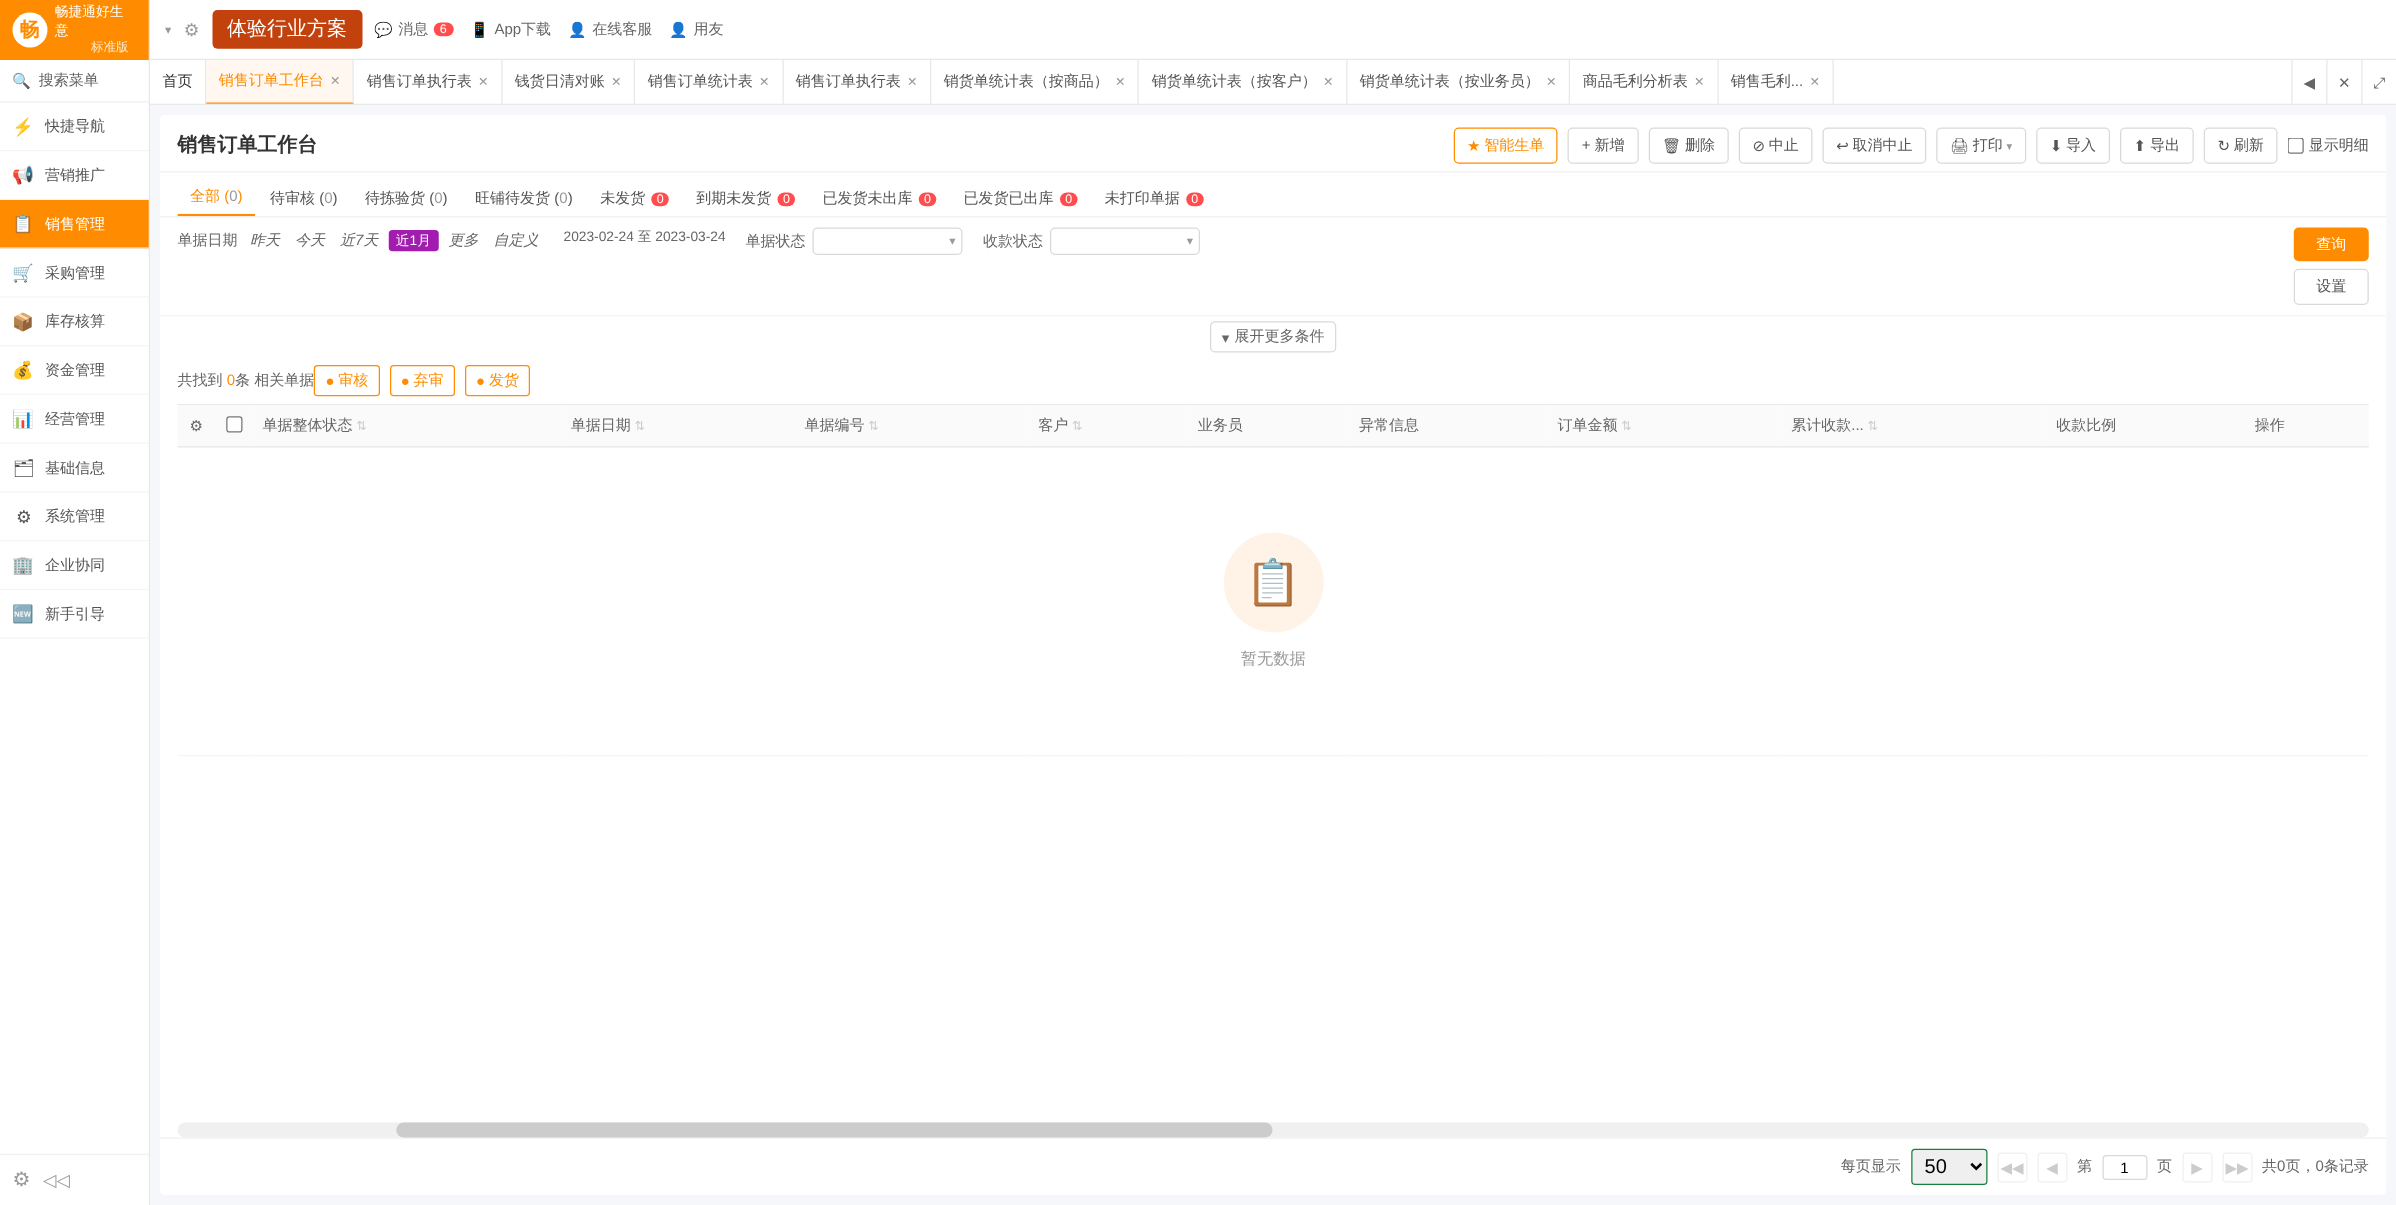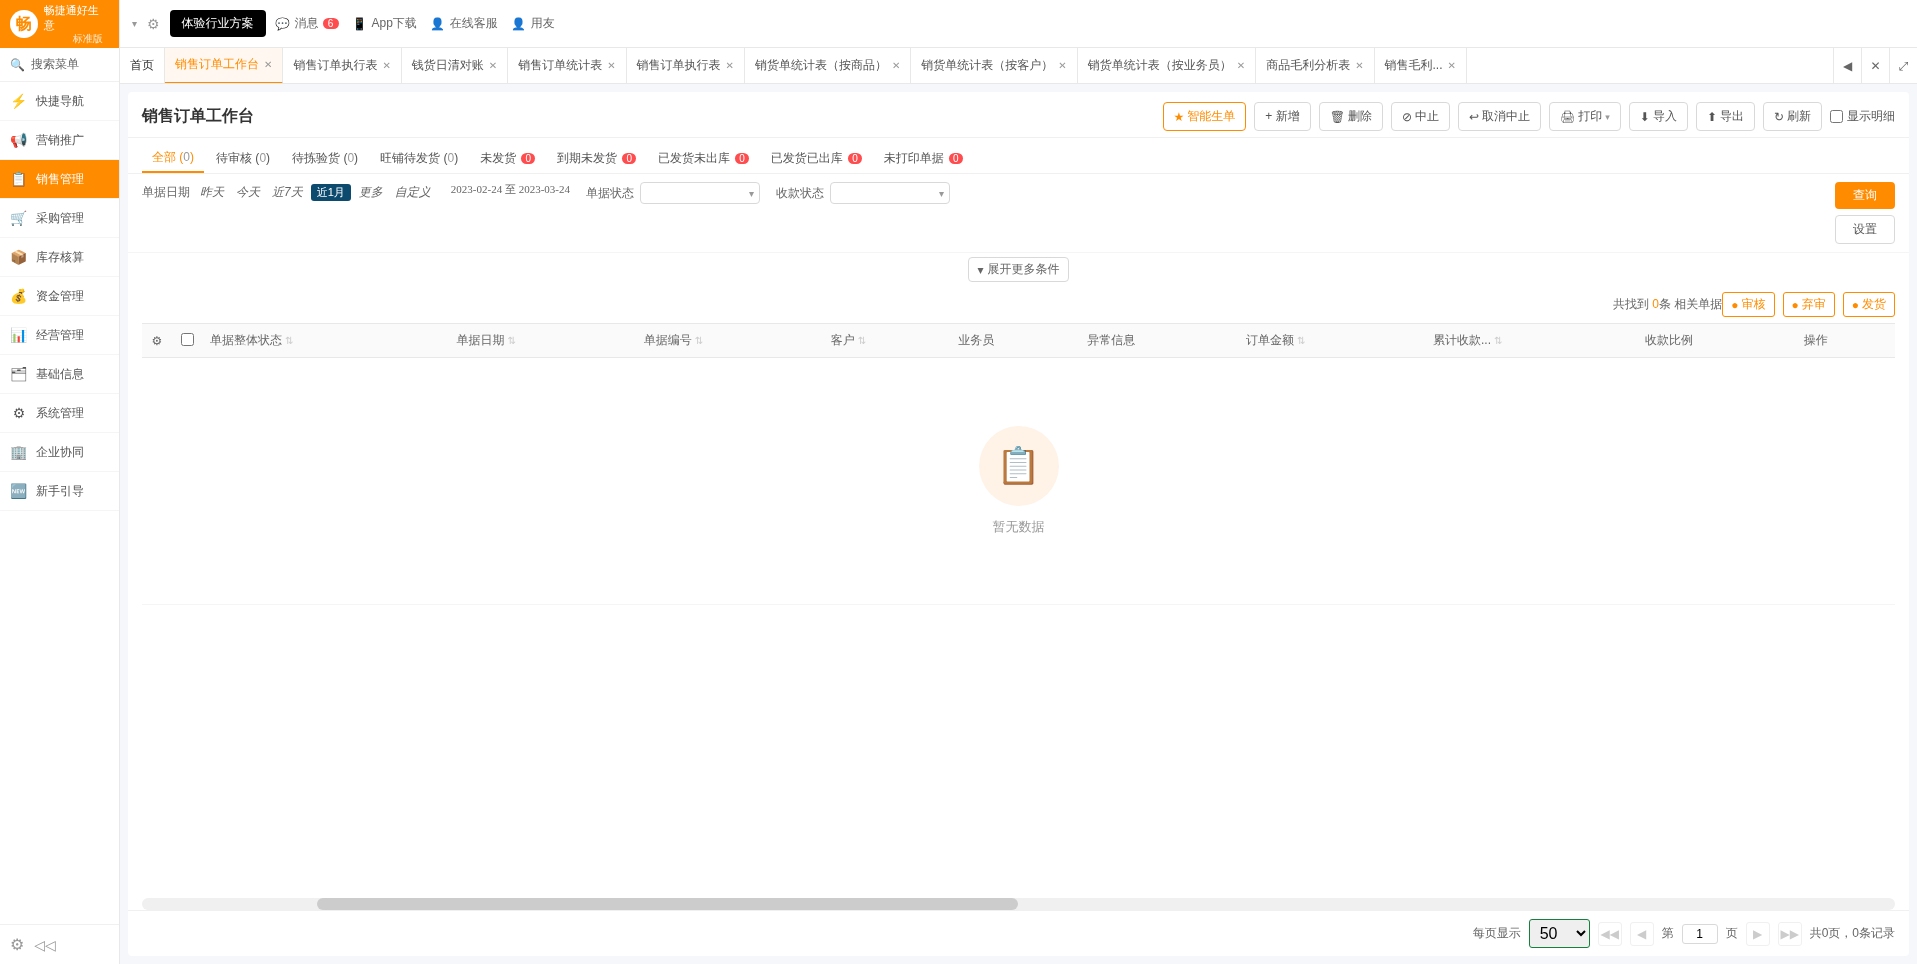--- a/index.html
+++ b/index.html
@@ -17,21 +17,21 @@
     .sidebar-bottom { margin-top: auto; display: flex; align-items: center; padding: 10px; gap: 10px; border-top: 1px solid #f0f0f0; }
     .sidebar-bottom-icon { cursor: pointer; color: #999; font-size: 14px; }
 
     
     .main { flex: 1; display: flex; flex-direction: column; height: 964px; overflow: hidden; }
 
     
     .top-header { height: 48px; background: #fff; border-bottom: 1px solid #e8e8e8; display: flex; align-items: center; padding: 0 12px; gap: 10px; }
     .system-title { font-size: 13px; color: #333; flex: 1; }
     .header-actions { display: flex; align-items: center; gap: 14px; }
-    .header-btn { background: #000000; color: #fff; border: none; border-radius: 4px; padding: 5px 12px; font-size: 12px; cursor: pointer; }
+    .header-btn { background: #c2410c; color: #fff; border: none; border-radius: 4px; padding: 5px 12px; font-size: 16px; cursor: pointer; }
     .header-icon-btn { display: flex; align-items: center; gap: 4px; color: #666; cursor: pointer; font-size: 12px; }
     .badge { background: #ff4d4f; color: #fff; border-radius: 10px; padding: 0 5px; font-size: 10px; min-width: 16px; text-align: center; }
 
     
     .tab-bar { height: 36px; background: #fff; border-bottom: 1px solid #e8e8e8; display: flex; align-items: center; overflow: hidden; }
     .tab-item { display: flex; align-items: center; padding: 0 10px; height: 36px; border-right: 1px solid #e8e8e8; cursor: pointer; font-size: 12px; color: #555; white-space: nowrap; flex-shrink: 0; gap: 5px; }
     .tab-item.active { background: #fff7f0; color: #ff8c00; border-bottom: 2px solid #ff8c00; }
     .tab-item.home { color: #333; font-weight: 500; }
     .tab-close { color: #999; font-size: 10px; cursor: pointer; }
     .tab-nav-btns { display: flex; align-items: center; margin-left: auto; flex-shrink: 0; }
@@ -54,35 +54,35 @@
     .sub-tab.active { color: #ff8c00; border-bottom: 2px solid #ff8c00; font-weight: 500; }
     .sub-tab .count-badge { background: #ff4d4f; color: #fff; border-radius: 10px; padding: 0 4px; font-size: 10px; margin-left: 2px; }
     .sub-tab .count-zero { color: #999; }
 
     
     .filter-bar { padding: 8px 14px; display: flex; align-items: flex-start; gap: 16px; flex-wrap: wrap; border-bottom: 1px solid #f5f5f5; }
     .filter-item { display: flex; align-items: center; gap: 6px; font-size: 12px; }
     .filter-label { color: #666; white-space: nowrap; }
     .filter-date-options { display: flex; align-items: center; gap: 4px; flex-wrap: wrap; }
     .date-opt { color: #666; cursor: pointer; padding: 2px 4px; font-style: italic; }
-    .date-range-badge { background: #0c4a6e; color: #fff; border-radius: 3px; padding: 1px 6px; font-size: 11px; cursor: pointer; }
-    .date-range-text { color: #666; font-size: 11px; font-family: Liberation Serif, serif; }
+    .date-range-badge { background: #a21caf; color: #fff; border-radius: 3px; padding: 1px 6px; font-size: 11px; cursor: pointer; }
+    .date-range-text { color: #666; font-size: 11px; }
     .filter-select { border: 1px solid #d9d9d9; border-radius: 4px; padding: 3px 24px 3px 8px; font-size: 12px; color: #333; background: #fff; cursor: pointer; appearance: none; min-width: 120px; }
     .select-wrapper { position: relative; display: inline-block; }
     .select-wrapper::after { content: '▾'; position: absolute; right: 6px; top: 50%; transform: translateY(-50%); color: #999; pointer-events: none; font-size: 10px; }
     .expand-btn { display: flex; align-items: center; gap: 4px; color: #666; cursor: pointer; font-size: 12px; padding: 3px 8px; border: 1px solid #d9d9d9; border-radius: 4px; background: #fff; }
     .query-btn { background: #ff8c00; color: #fff; border: none; border-radius: 4px; padding: 5px 18px; font-size: 12px; cursor: pointer; text-align: right; }
     .setting-btn { background: #fff; color: #555; border: 1px solid #d9d9d9; border-radius: 4px; padding: 5px 14px; font-size: 12px; cursor: pointer; }
 
     
     .filter-row2 { display: flex; align-items: center; padding: 4px 14px; gap: 16px; }
     .filter-row2-expand { display: flex; align-items: center; justify-content: center; }
 
     
-    .table-toolbar { padding: 6px 14px; display: flex; align-items: center; justify-content: flex-end; }
+    .table-toolbar { padding: 6px 14px; display: flex; align-items: center; justify-content: flex-start; }
     .result-count { font-size: 12px; color: #666; }
     .result-count span { color: #ff8c00; font-weight: 500; }
     .table-ops { display: flex; align-items: center; gap: 8px; }
     .op-btn { display: flex; align-items: center; gap: 3px; padding: 3px 8px; border: 1px solid #d9d9d9; border-radius: 3px; cursor: pointer; font-size: 12px; color: #555; background: #fff; }
     .op-btn.approve { color: #ff8c00; border-color: #ff8c00; }
     .op-btn.abandon { color: #ff8c00; border-color: #ff8c00; }
     .op-btn.ship { color: #ff8c00; border-color: #ff8c00; }
 
     
     .table-wrapper { flex: 1; overflow: auto; padding: 0 14px; }

